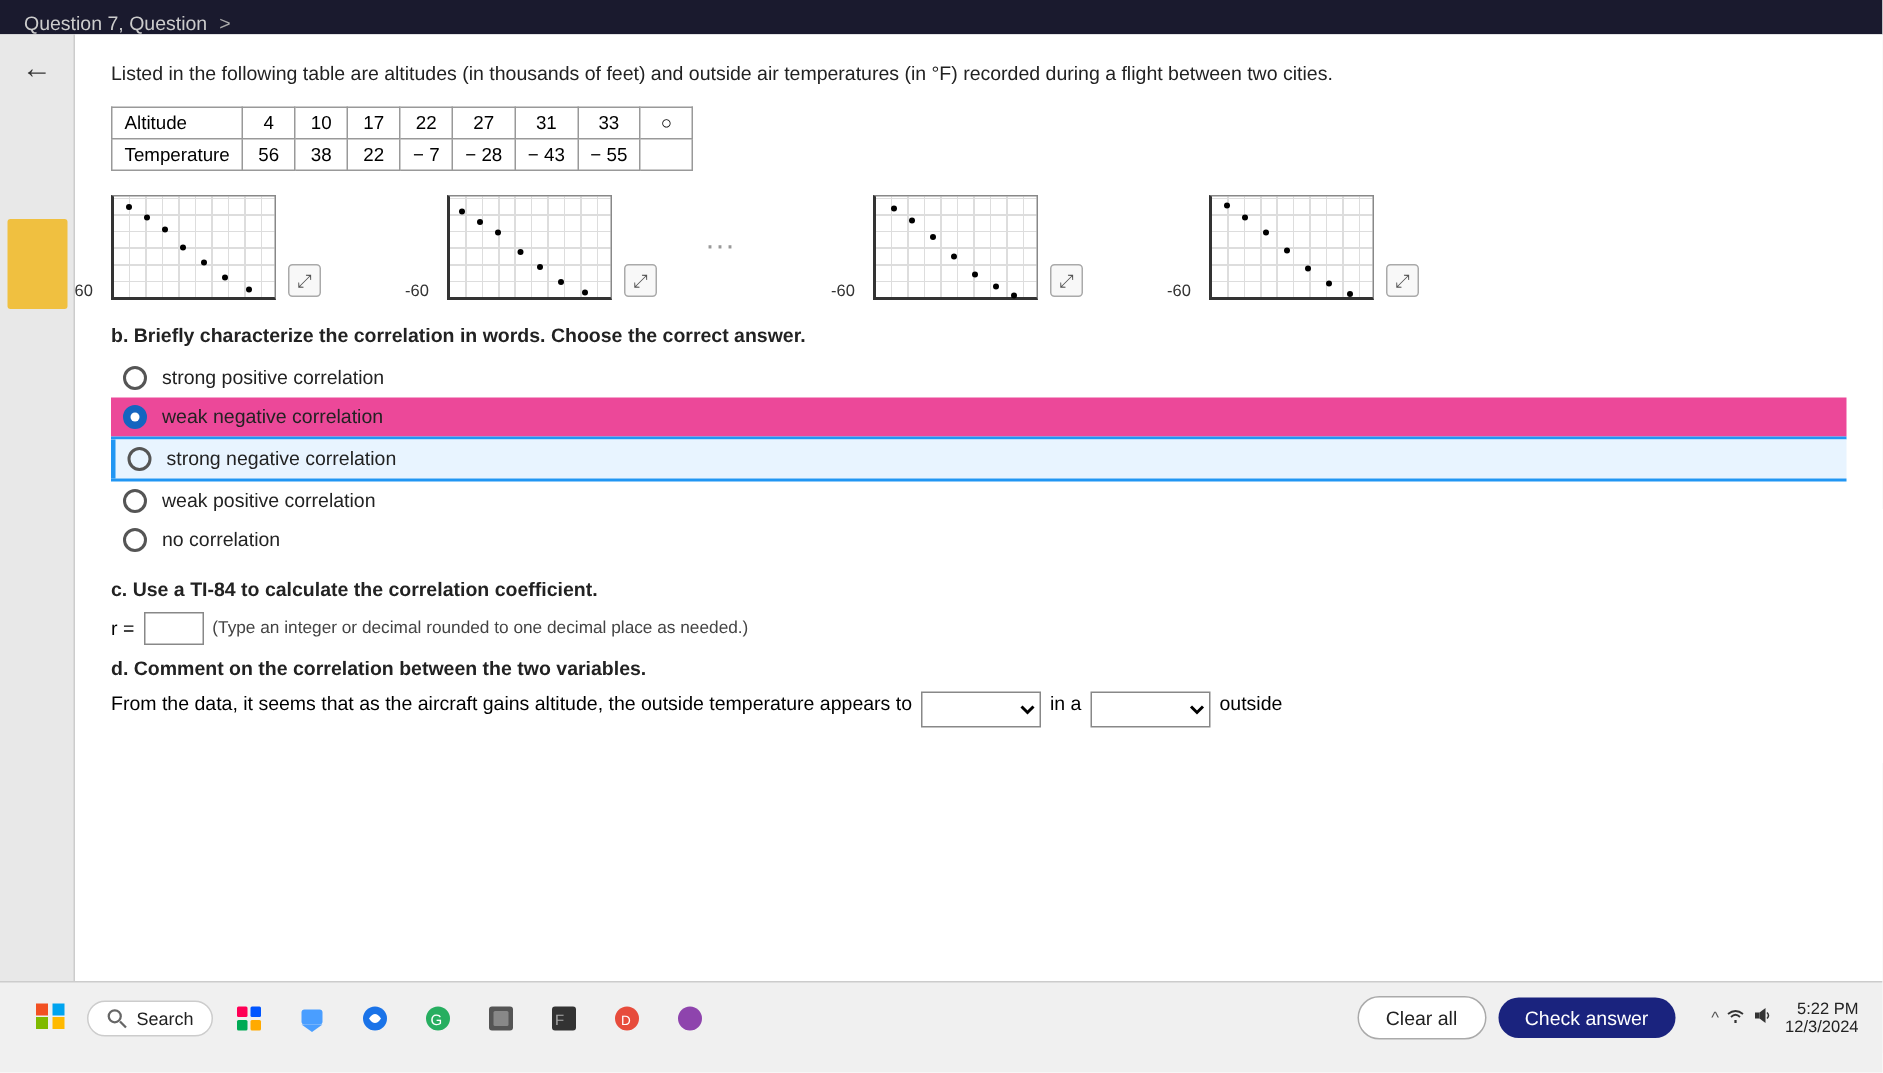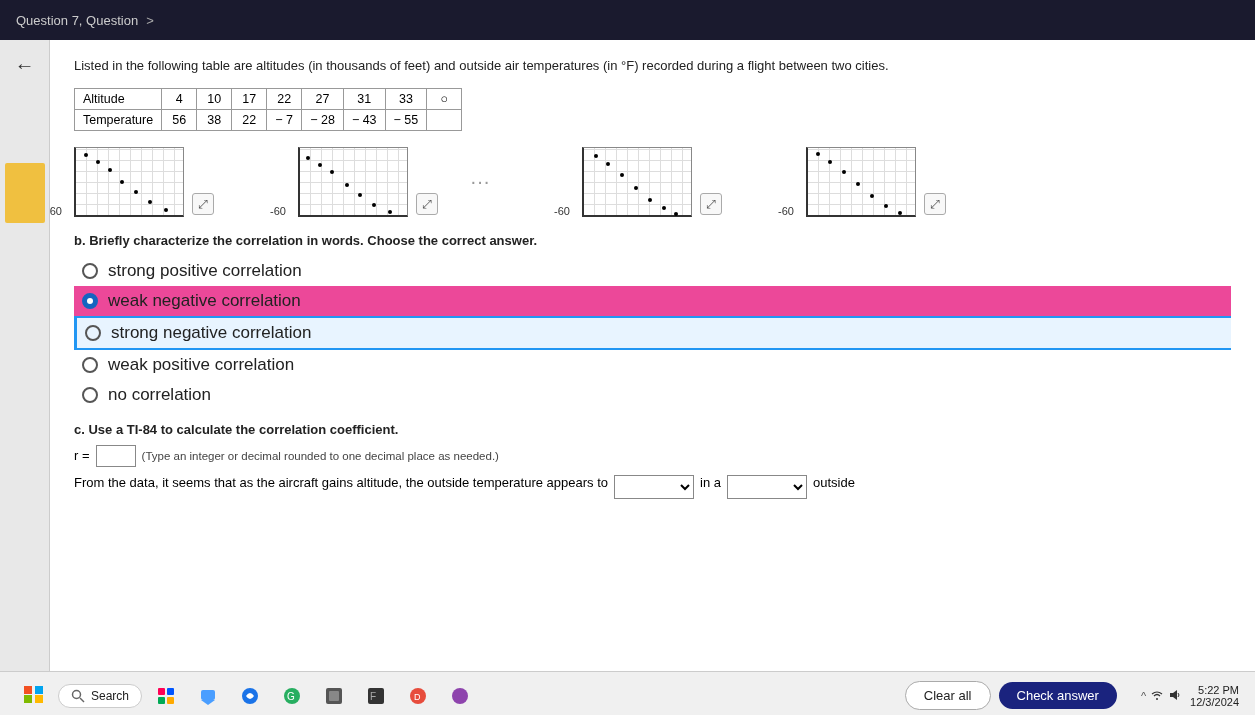--- a/index.html
+++ b/index.html
@@ -8,23 +8,23 @@
       background: #f0f0f0;
       width: 1255px;
       height: 715px;
       overflow: hidden;
       position: relative;
     }
 
     
     .top-bar {
       background: #1a1a2e;
-      height: 40px;
-      display: flex;
-      align-items: center;
+      height: 23px;
+      display: flex;
+      align-items: flex-end;
       justify-content: space-between;
       padding: 0 16px;
       color: white;
       font-size: 13px;
     }
     .top-bar-center {
       display: flex;
       align-items: center;
       gap: 8px;
       color: #ccc;
@@ -172,21 +172,21 @@
       display: flex;
       flex-direction: column;
       gap: 0;
       margin-bottom: 12px;
     }
     .radio-option {
       display: flex;
       align-items: center;
       gap: 10px;
       padding: 5px 8px;
-      font-size: 17px;
+      font-size: 13px;
       color: #222;
       cursor: pointer;
     }
     .radio-option.highlighted {
       background: #e8f4ff;
       border-left: 3px solid #2196F3;
     }
     .radio-option.selected-blue {
       background: #ec4899;
     }
@@ -515,20 +515,21 @@
       </div>
     </div>
 
     <p class="part-label">c. Use a TI-84 to calculate the correlation coefficient.</p>
     <div class="part-c-row">
       <span>r =</span>
       <input class="r-input" type="text" placeholder="" style="">
       <span class="hint-text">(Type an integer or decimal rounded to one decimal place as needed.)</span>
     </div>
 
+    <p class="part-label">d. Comment on the correlation between the two variables.</p>
     <div class="part-d-row">
       <span>From the data, it seems that as the aircraft gains altitude, the outside temperature appears to</span>
       <select class="dropdown-select">
         <option value=""></option>
         <option value="decrease">decrease</option>
         <option value="increase">increase</option>
       </select>
       <span>in a</span>
       <select class="dropdown-select">
         <option value=""></option>

